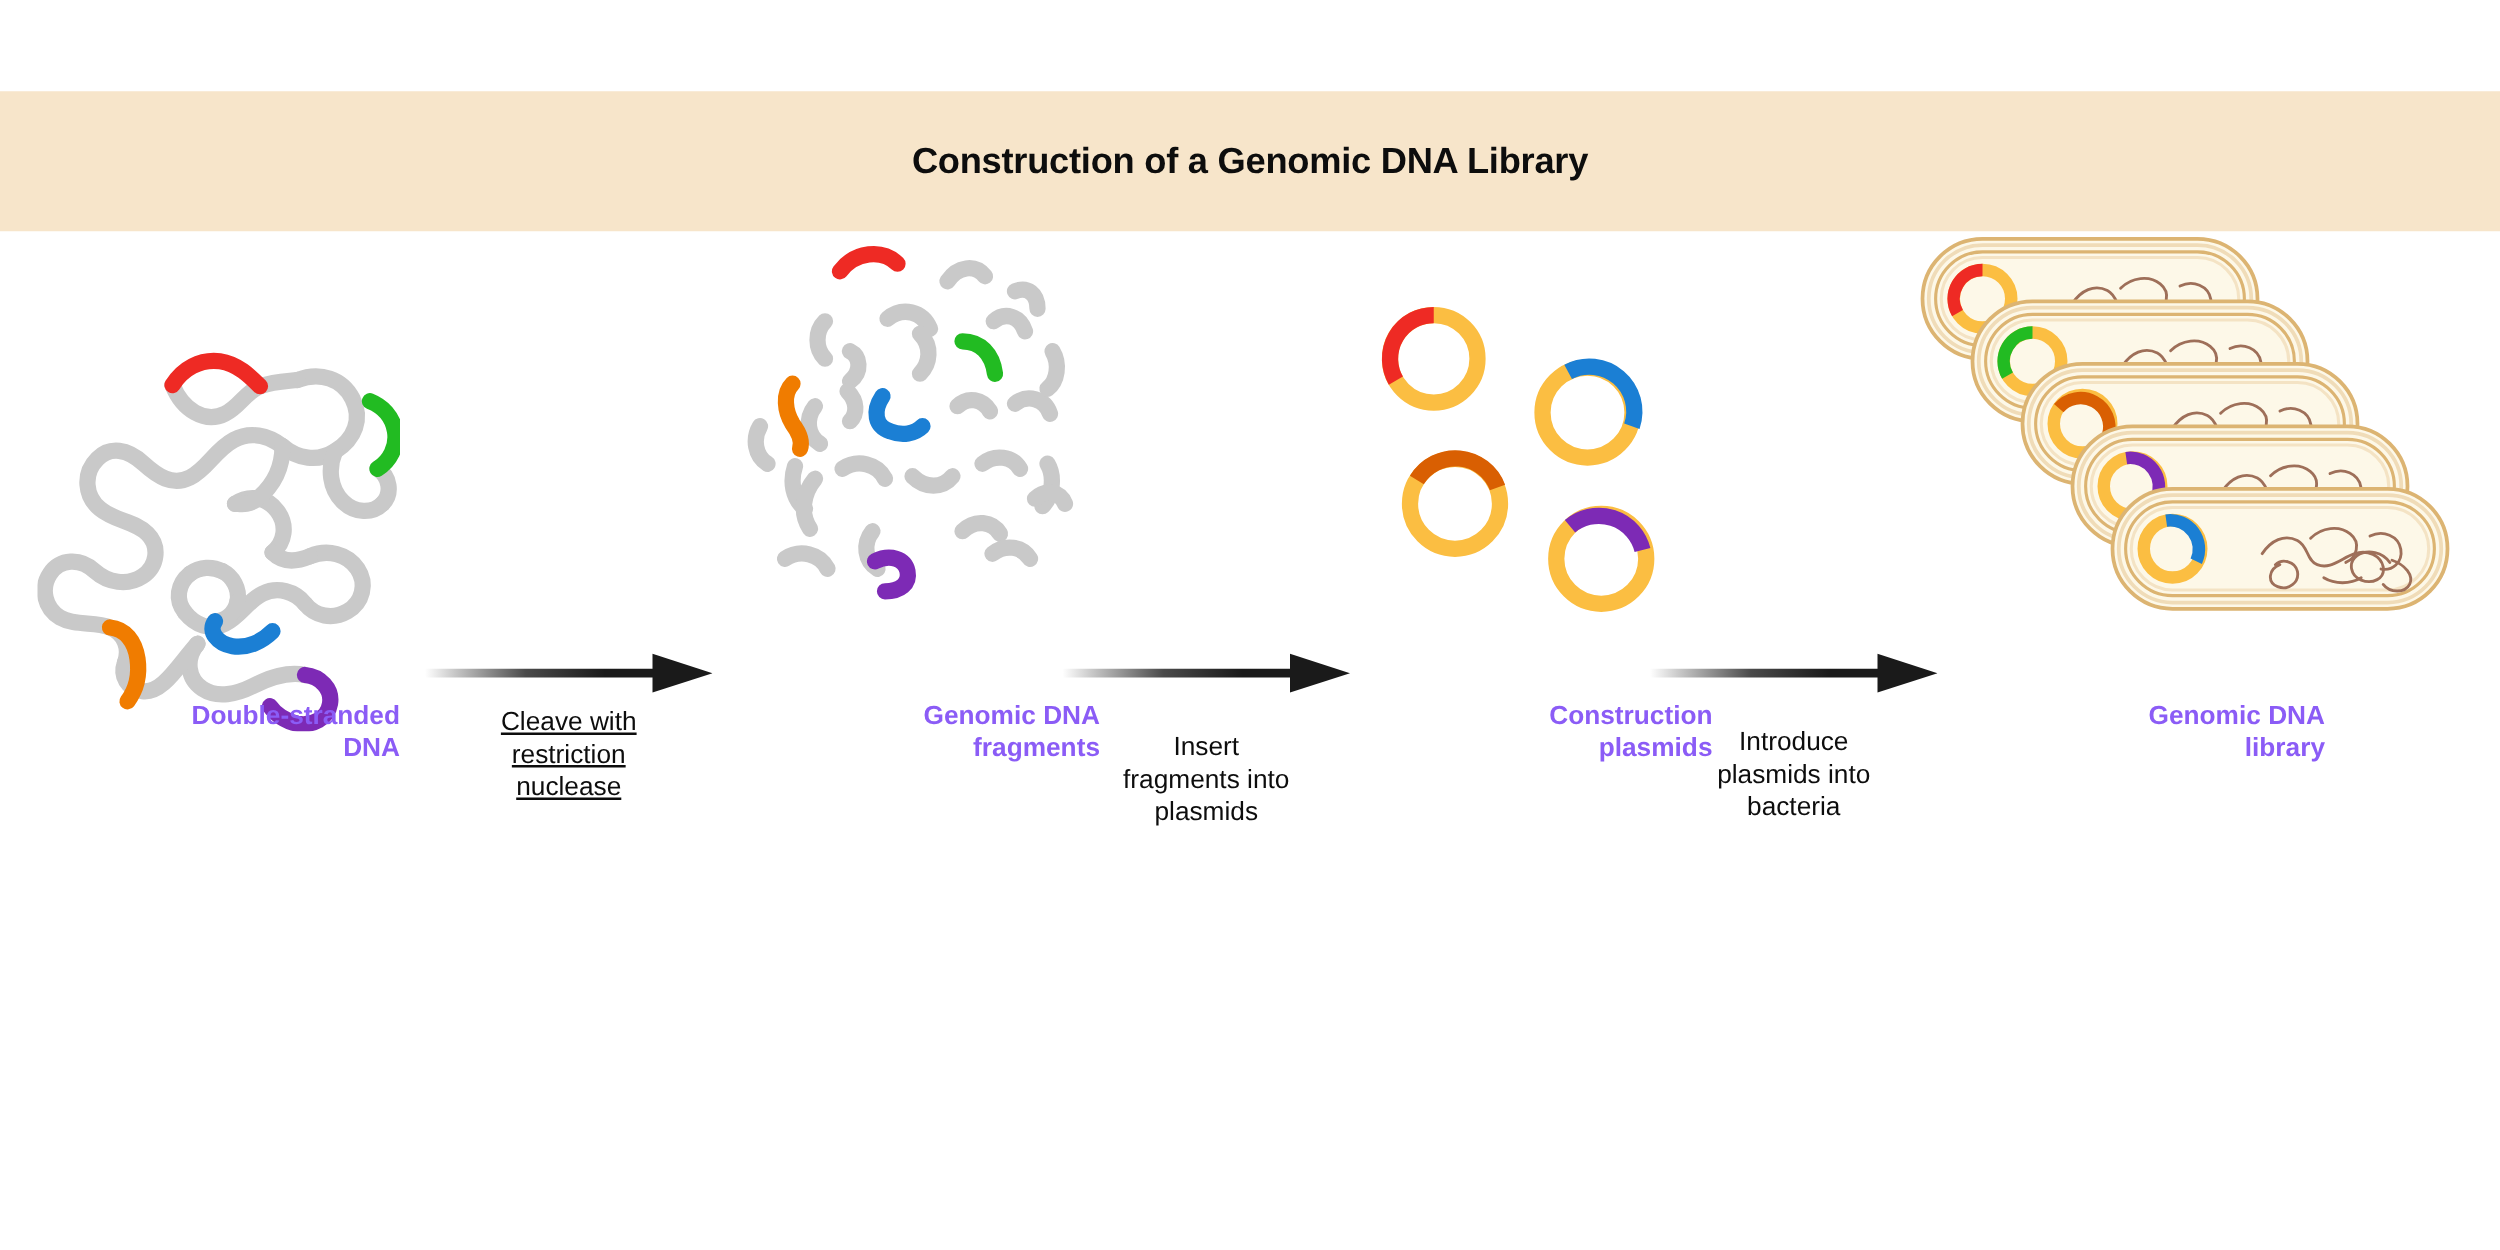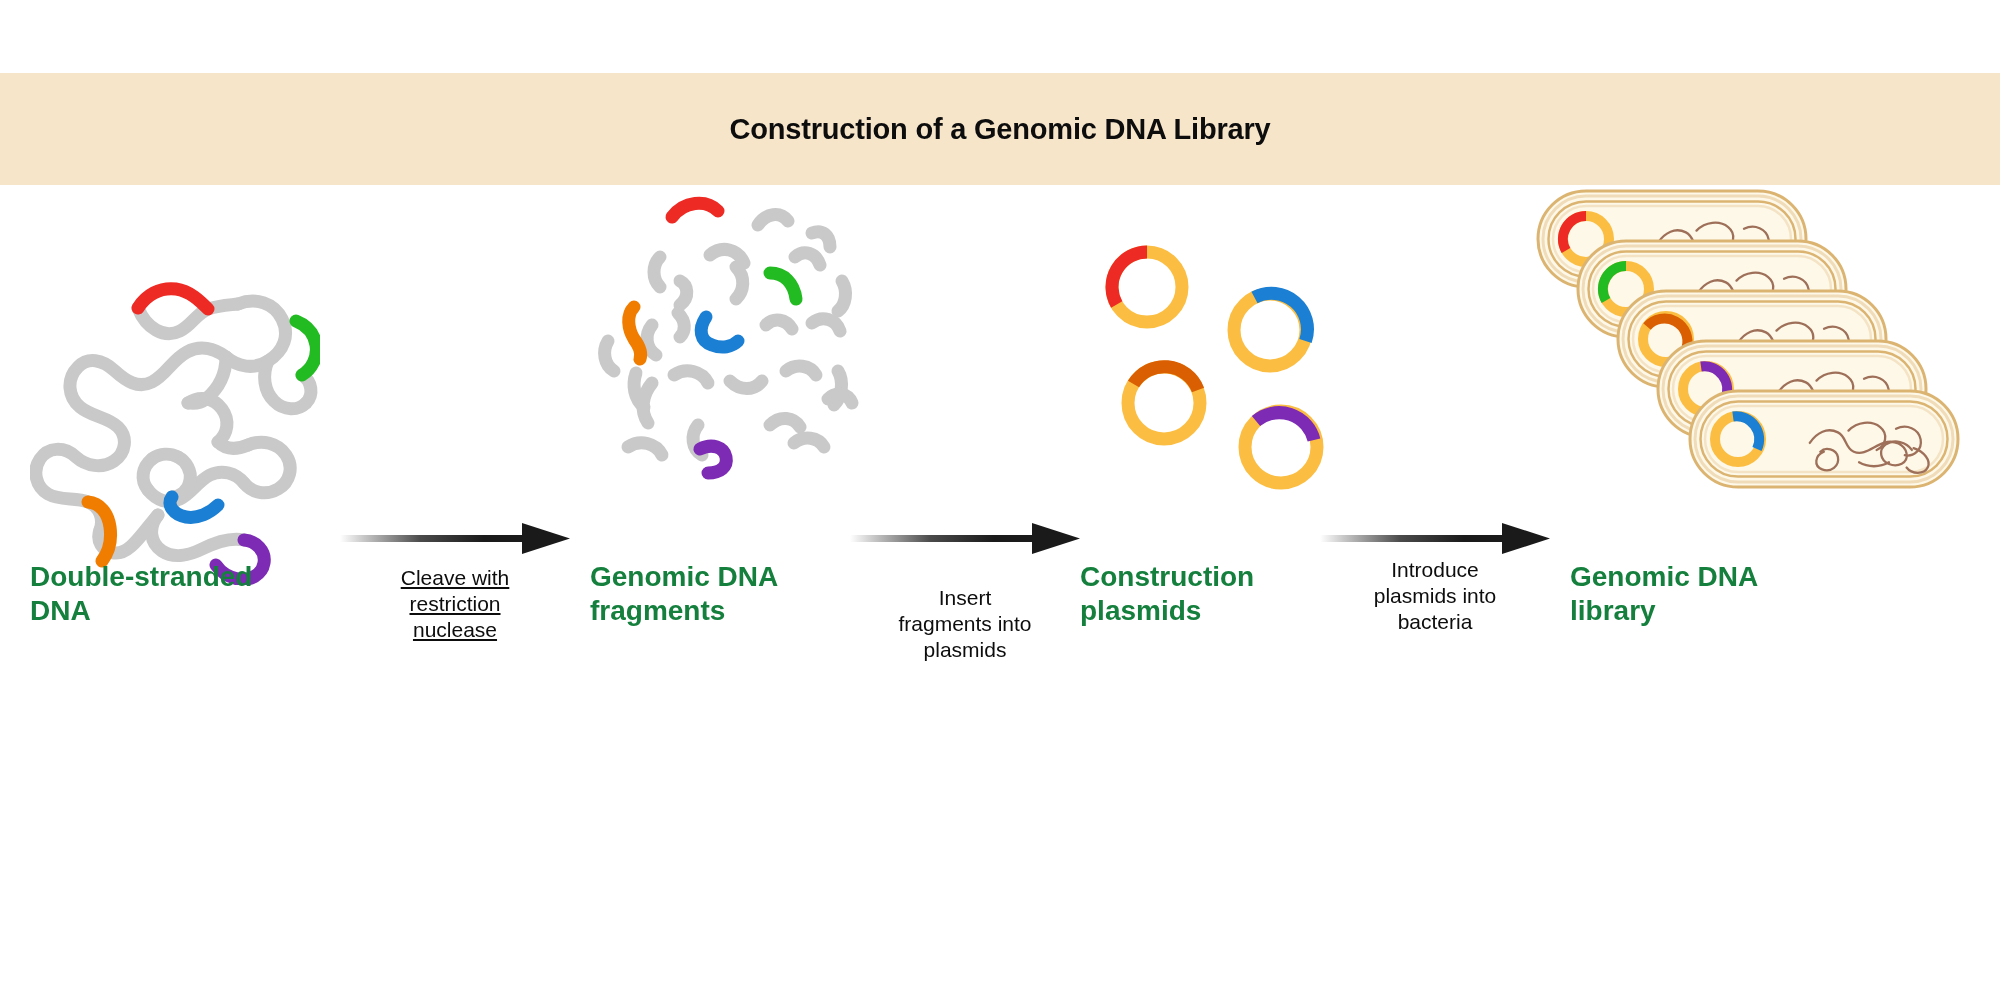--- a/index.html
+++ b/index.html
@@ -48,24 +48,24 @@
     position: absolute;
     top: 0;
   }
   .panel-art {
     position: absolute;
     top: 0;
     left: 0;
   }
   .panel-label {
     position: absolute;
-    text-align: left;
-    font-size: 28px;
+    text-align: right;
+    font-size: 21px;
     font-weight: 700;
-    color: #15803d;
+    color: #8b5cf6;
     line-height: 1.22;
     white-space: pre-line;
   }
 
   
   .step {
     position: absolute;
     top: 0;
   }
   .step-caption {
@@ -242,21 +242,21 @@
           <stop offset="0%" stop-color="#ffffff"></stop>
           <stop offset="12%" stop-color="#c9c9c9"></stop>
           <stop offset="42%" stop-color="#4a4a4a"></stop>
           <stop offset="75%" stop-color="#1a1a1a"></stop>
           <stop offset="100%" stop-color="#1a1a1a"></stop>
         </linearGradient>
       </defs>
       <rect x="0" y="22" width="192" height="7" fill="url(#ag3)"></rect>
       <polygon points="182,10 230,25.5 182,41" fill="#1a1a1a"></polygon>
     </svg>
-    <div class="step-caption" style="left:0; top:372px; width:230px;">Introduce
+    <div class="step-caption" style="left:0; top:396px; width:230px;">Introduce
 plasmids into
 bacteria</div>
   </div>
 
   <div class="panel" style="left:1520px; width:440px;">
     <svg class="panel-art" width="440" height="400" viewBox="0 0 440 400">
       <defs>
 
         <g id="bact-body">
           <rect x="0" y="0" width="268" height="96" rx="48" ry="48" fill="#fdf8e8" stroke="#dcb472" stroke-width="3"></rect>

